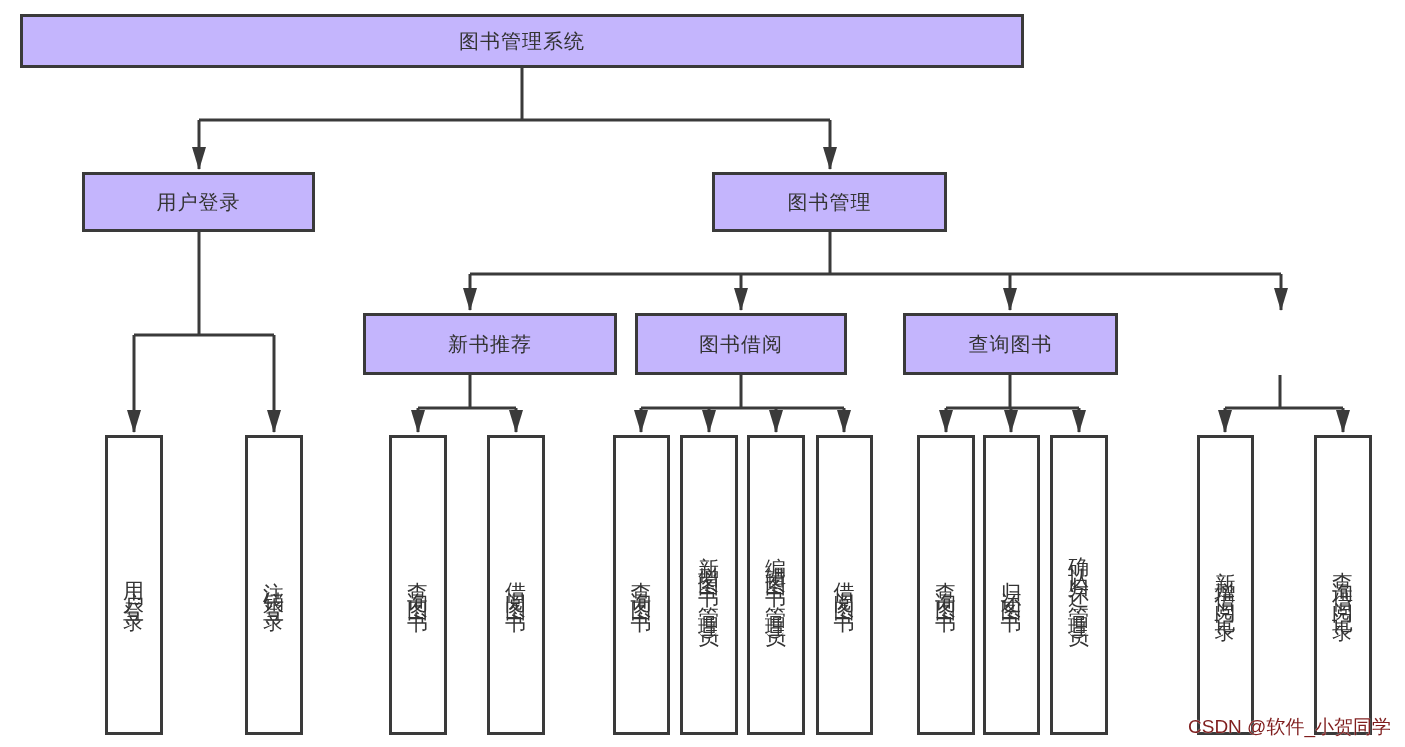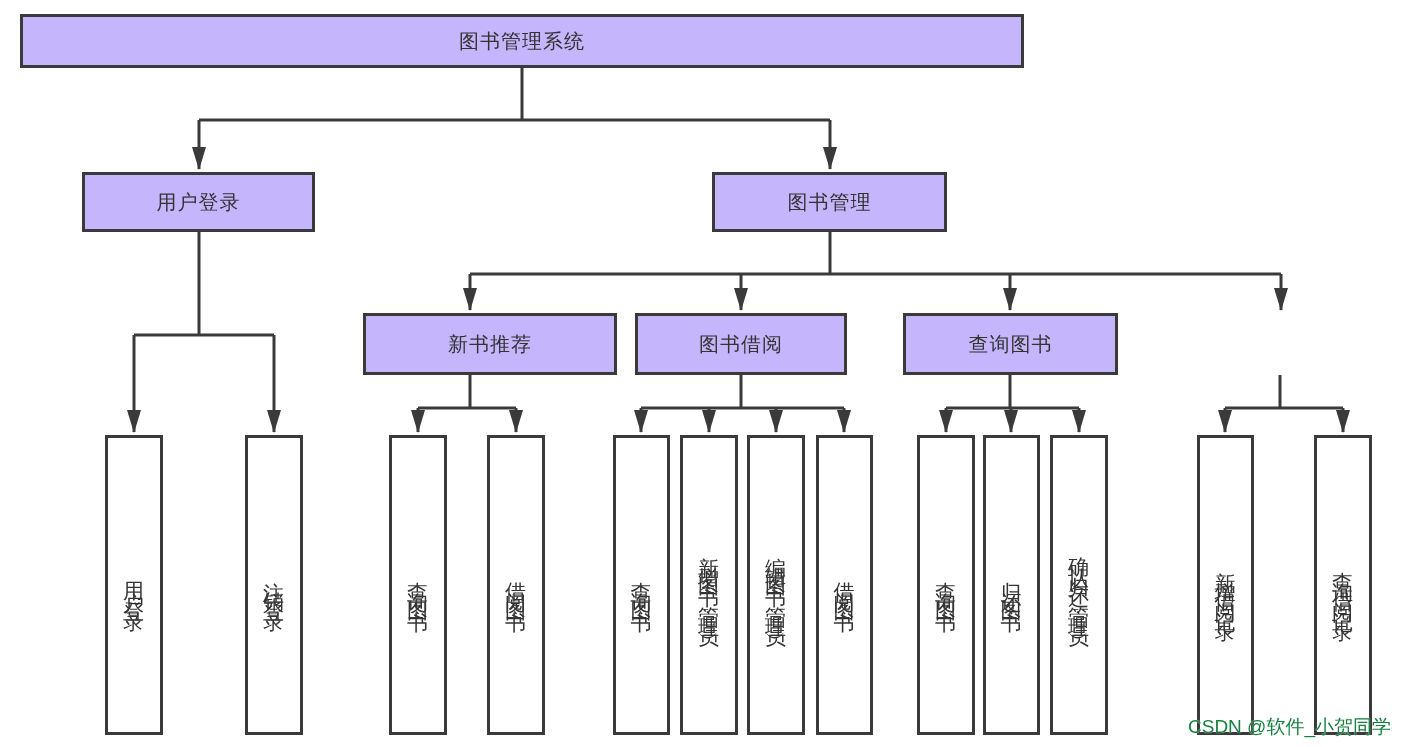--- a/index.html
+++ b/index.html
@@ -36,21 +36,21 @@
     text-orientation:mixed;
     font-size:21px;
     letter-spacing:10px;
     line-height:1;
     max-height:292px;
   }
   .watermark{
     position:absolute;
     left:1188px;top:714px;
     font-size:19px;
-    color:#15803d;
+    color:#7f1d1d;
     white-space:nowrap;
     z-index:3;
     text-shadow:0 0 1px #ffffff;
   }
 </style>
 </head>
 <body>
 
 <div id="stage">
 

